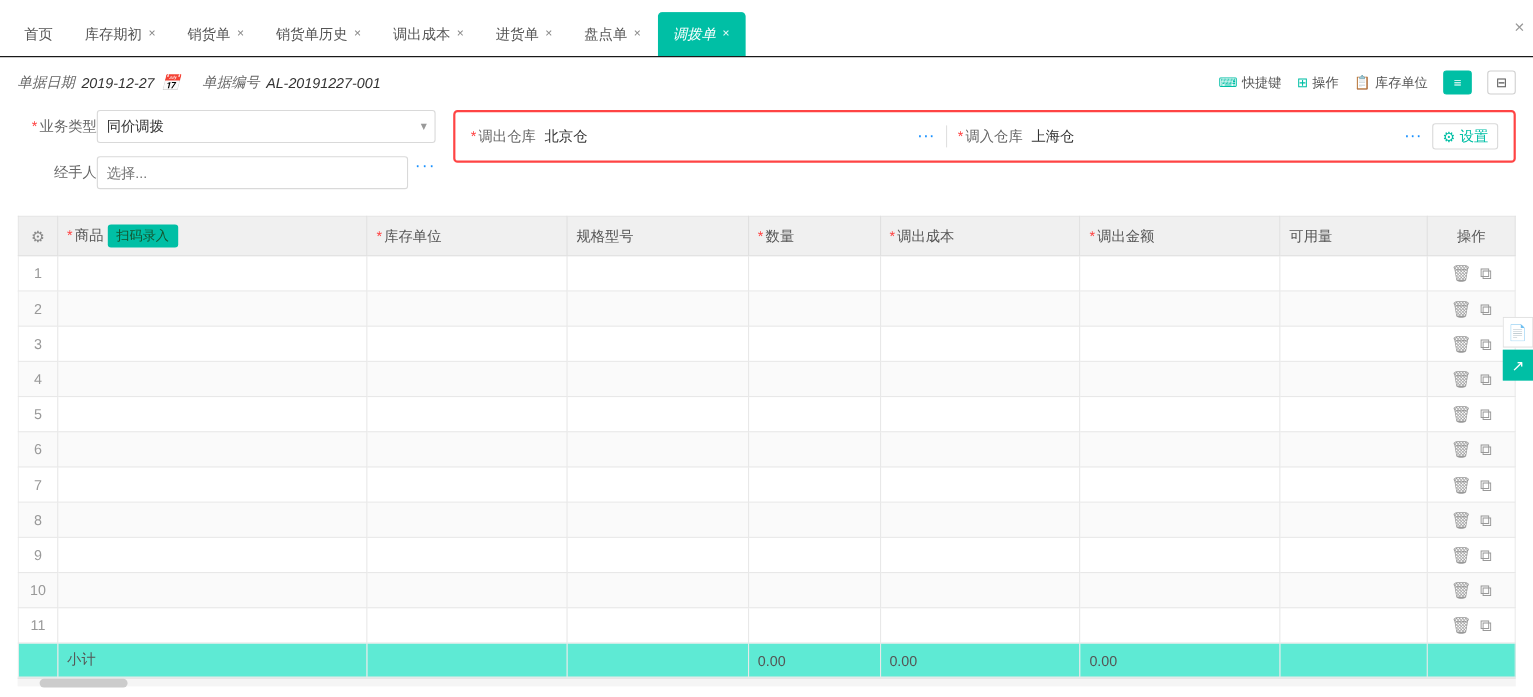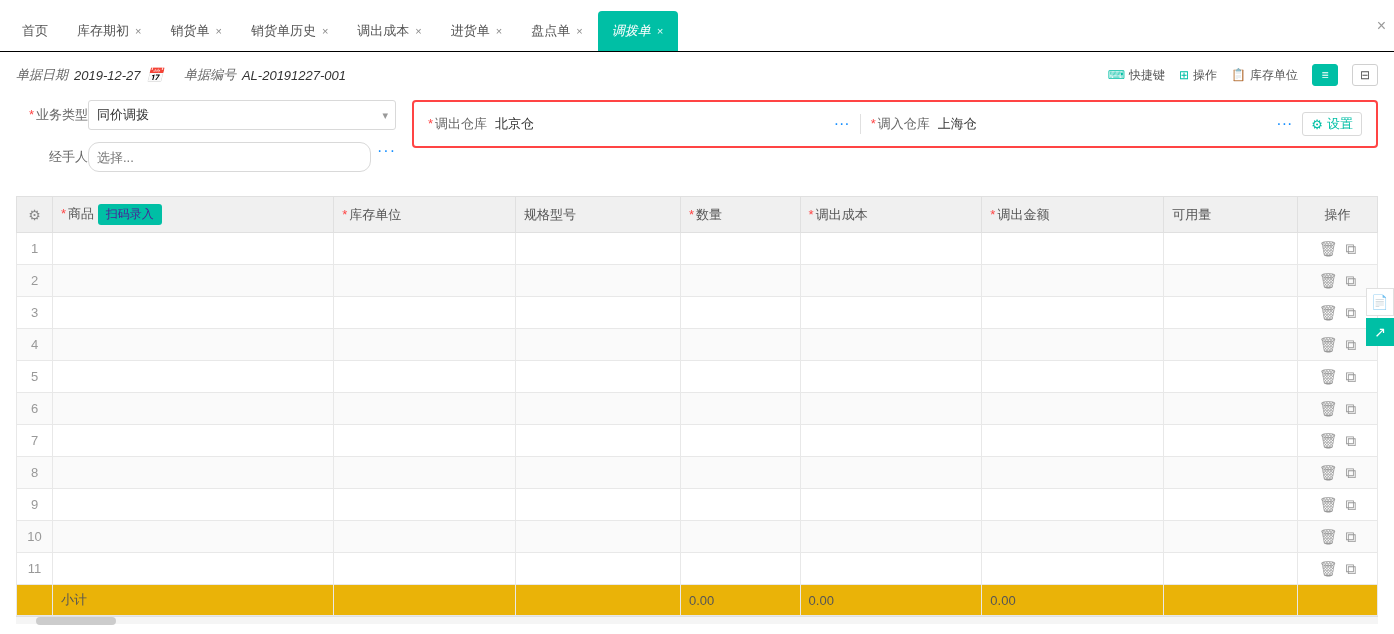--- a/index.html
+++ b/index.html
@@ -58,21 +58,21 @@
 
     .form-row { display: flex; align-items: center; margin-bottom: 12px; }
     .form-label { width: 72px; text-align: right; color: #666; font-size: 13px; flex-shrink: 0; }
     .form-label .required { color: #f44; margin-right: 2px; }
     .form-input-wrap { flex: 1; display: flex; position: relative; }
     .form-input {
       width: 100%; height: 30px; border: 1px solid #d9d9d9; border-radius: 3px;
       padding: 0 28px 0 8px; font-size: 13px; color: #333; outline: none;
       background: #fff;
     }
-    .form-input.placeholder { color: #4d7c0f; border-radius: 11px; }
+    .form-input.placeholder { color: #4d7c0f; }
     .dropdown-arrow {
       position: absolute; right: 8px; top: 50%; transform: translateY(-50%);
       color: #999; font-size: 11px; pointer-events: none;
     }
     .ellipsis-btn {
       margin-left: 6px; color: #1890ff; cursor: pointer; font-size: 16px; letter-spacing: 1px;
     }
 
     
     .warehouse-section {
@@ -101,27 +101,27 @@
       color: #555; font-weight: normal; white-space: nowrap;
     }
     thead th .required { color: #f44; margin-right: 2px; }
     tbody tr { background: #fff; }
     tbody tr:nth-child(even) { background: #fafafa; }
     tbody td {
       padding: 6px 8px; border: 1px solid #e8e8e8;
       height: 32px; color: #555;
     }
     tbody td.row-num { color: #999; text-align: center; width: 36px; }
-    tfoot tr { background: #eab308; }
+    tfoot tr { background: #5eead4; }
     tfoot td {
       padding: 6px 8px; border: 1px solid #e8e8e8; color: #555;
     }
 
     .scan-btn {
-      background: #00bfa5; color: #4c1d95; border: none; border-radius: 3px;
+      background: #00bfa5; color: #14532d; border: none; border-radius: 3px;
       padding: 2px 8px; font-size: 12px; cursor: pointer;
     }
 
     .gear-icon { color: #888; cursor: pointer; font-size: 14px; }
     .op-icon { color: #999; cursor: pointer; font-size: 15px; margin: 0 2px; }
 
     .ops-col { text-align: center; }
 
     
     .scrollbar-area { height: 8px; background: #f5f5f5; border-top: 1px solid #e0e0e0; }

